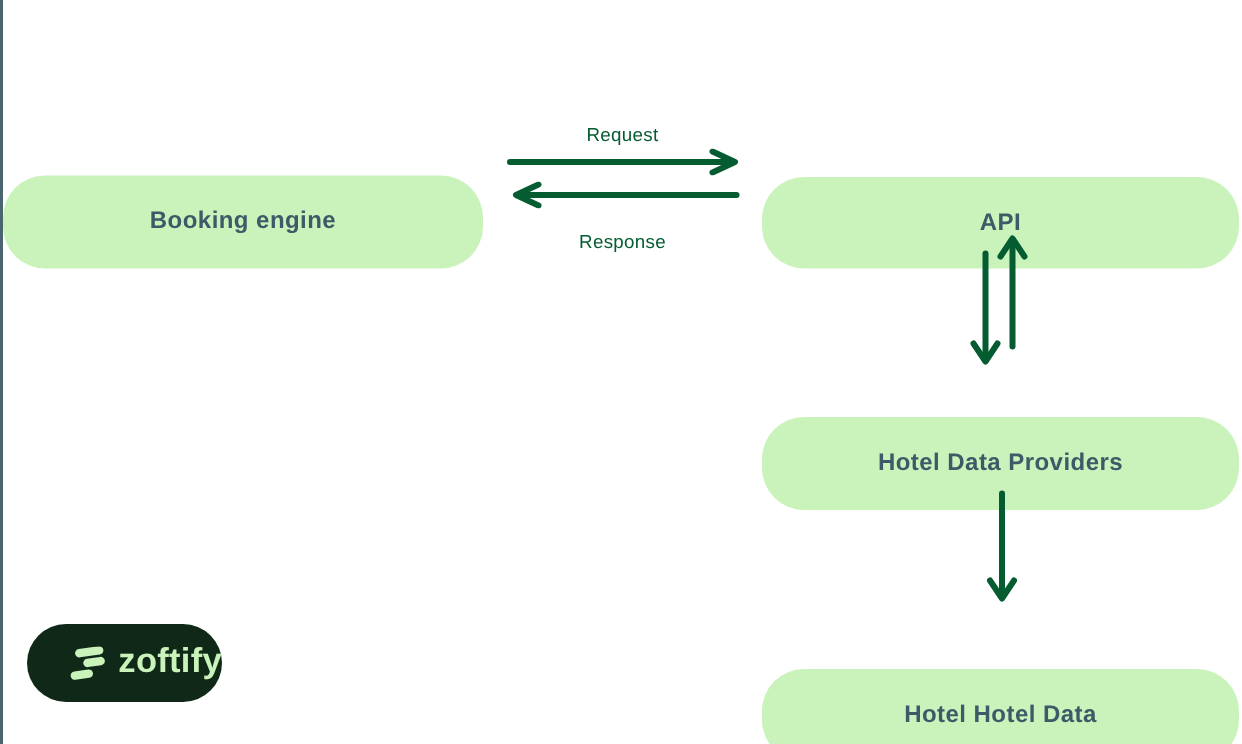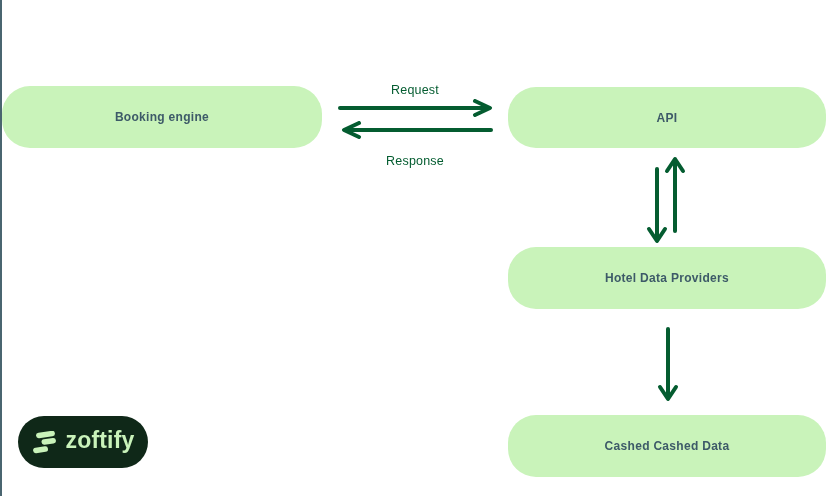--- a/index.html
+++ b/index.html
@@ -18,23 +18,24 @@
     background: #4a6570;
   }
   .node {
     position: absolute;
     background: #c9f3ba;
     border-radius: 28px;
     display: flex;
     align-items: center;
     justify-content: center;
     color: #3d5a68;
-    font-size: 12px;
+    font-size: 16px;
     font-weight: 700;
     letter-spacing: 0.3px;
+    margin-top: 31px;
   }
   .node-booking { left: 2px;   top: 86px;  width: 320px; height: 62px; }
   .node-api     { left: 508px; top: 87px;  width: 318px; height: 61px; }
   .node-hdp     { left: 508px; top: 247px; width: 318px; height: 62px; }
   .node-chd     { left: 508px; top: 415px; width: 318px; height: 62px; }
 
   .edge-label {
     position: absolute;
     width: 150px;
     text-align: center;
@@ -60,21 +61,21 @@
   }
 
   .logo-pill {
     position: absolute;
     left: 18px; top: 416px;
     width: 130px; height: 52px;
     background: #0f2818;
     border-radius: 26px;
     display: flex;
     align-items: center;
-    justify-content: center;
+    justify-content: flex-end;
     gap: 7px;
   }
   .logo-text {
     color: #c9f3ba;
     font-size: 23px;
     font-weight: 700;
     letter-spacing: 0.2px;
     line-height: 1;
     padding-bottom: 3px;
   }
@@ -89,21 +90,21 @@
   <div class="node node-booking">
     <span>Booking engine</span>
   </div>
   <div class="node node-hdp">
     <span>Hotel Data Providers</span>
   </div>
   <div class="node node-api">
     <span>API</span>
   </div>
   <div class="node node-chd">
-    <span>Cashed Cashed Data</span>
+    <span>Hotel Hotel Data</span>
   </div>
 
   <div class="edge-label label-request">Request</div>
   <div class="edge-label label-response">Response</div>
 
   <svg class="arrow arrow-request" width="158" height="18" viewBox="0 0 158 18">
     <path d="M2,9 H149"></path>
     <path d="M137,2 L152,9 L137,16"></path>
   </svg>
 

